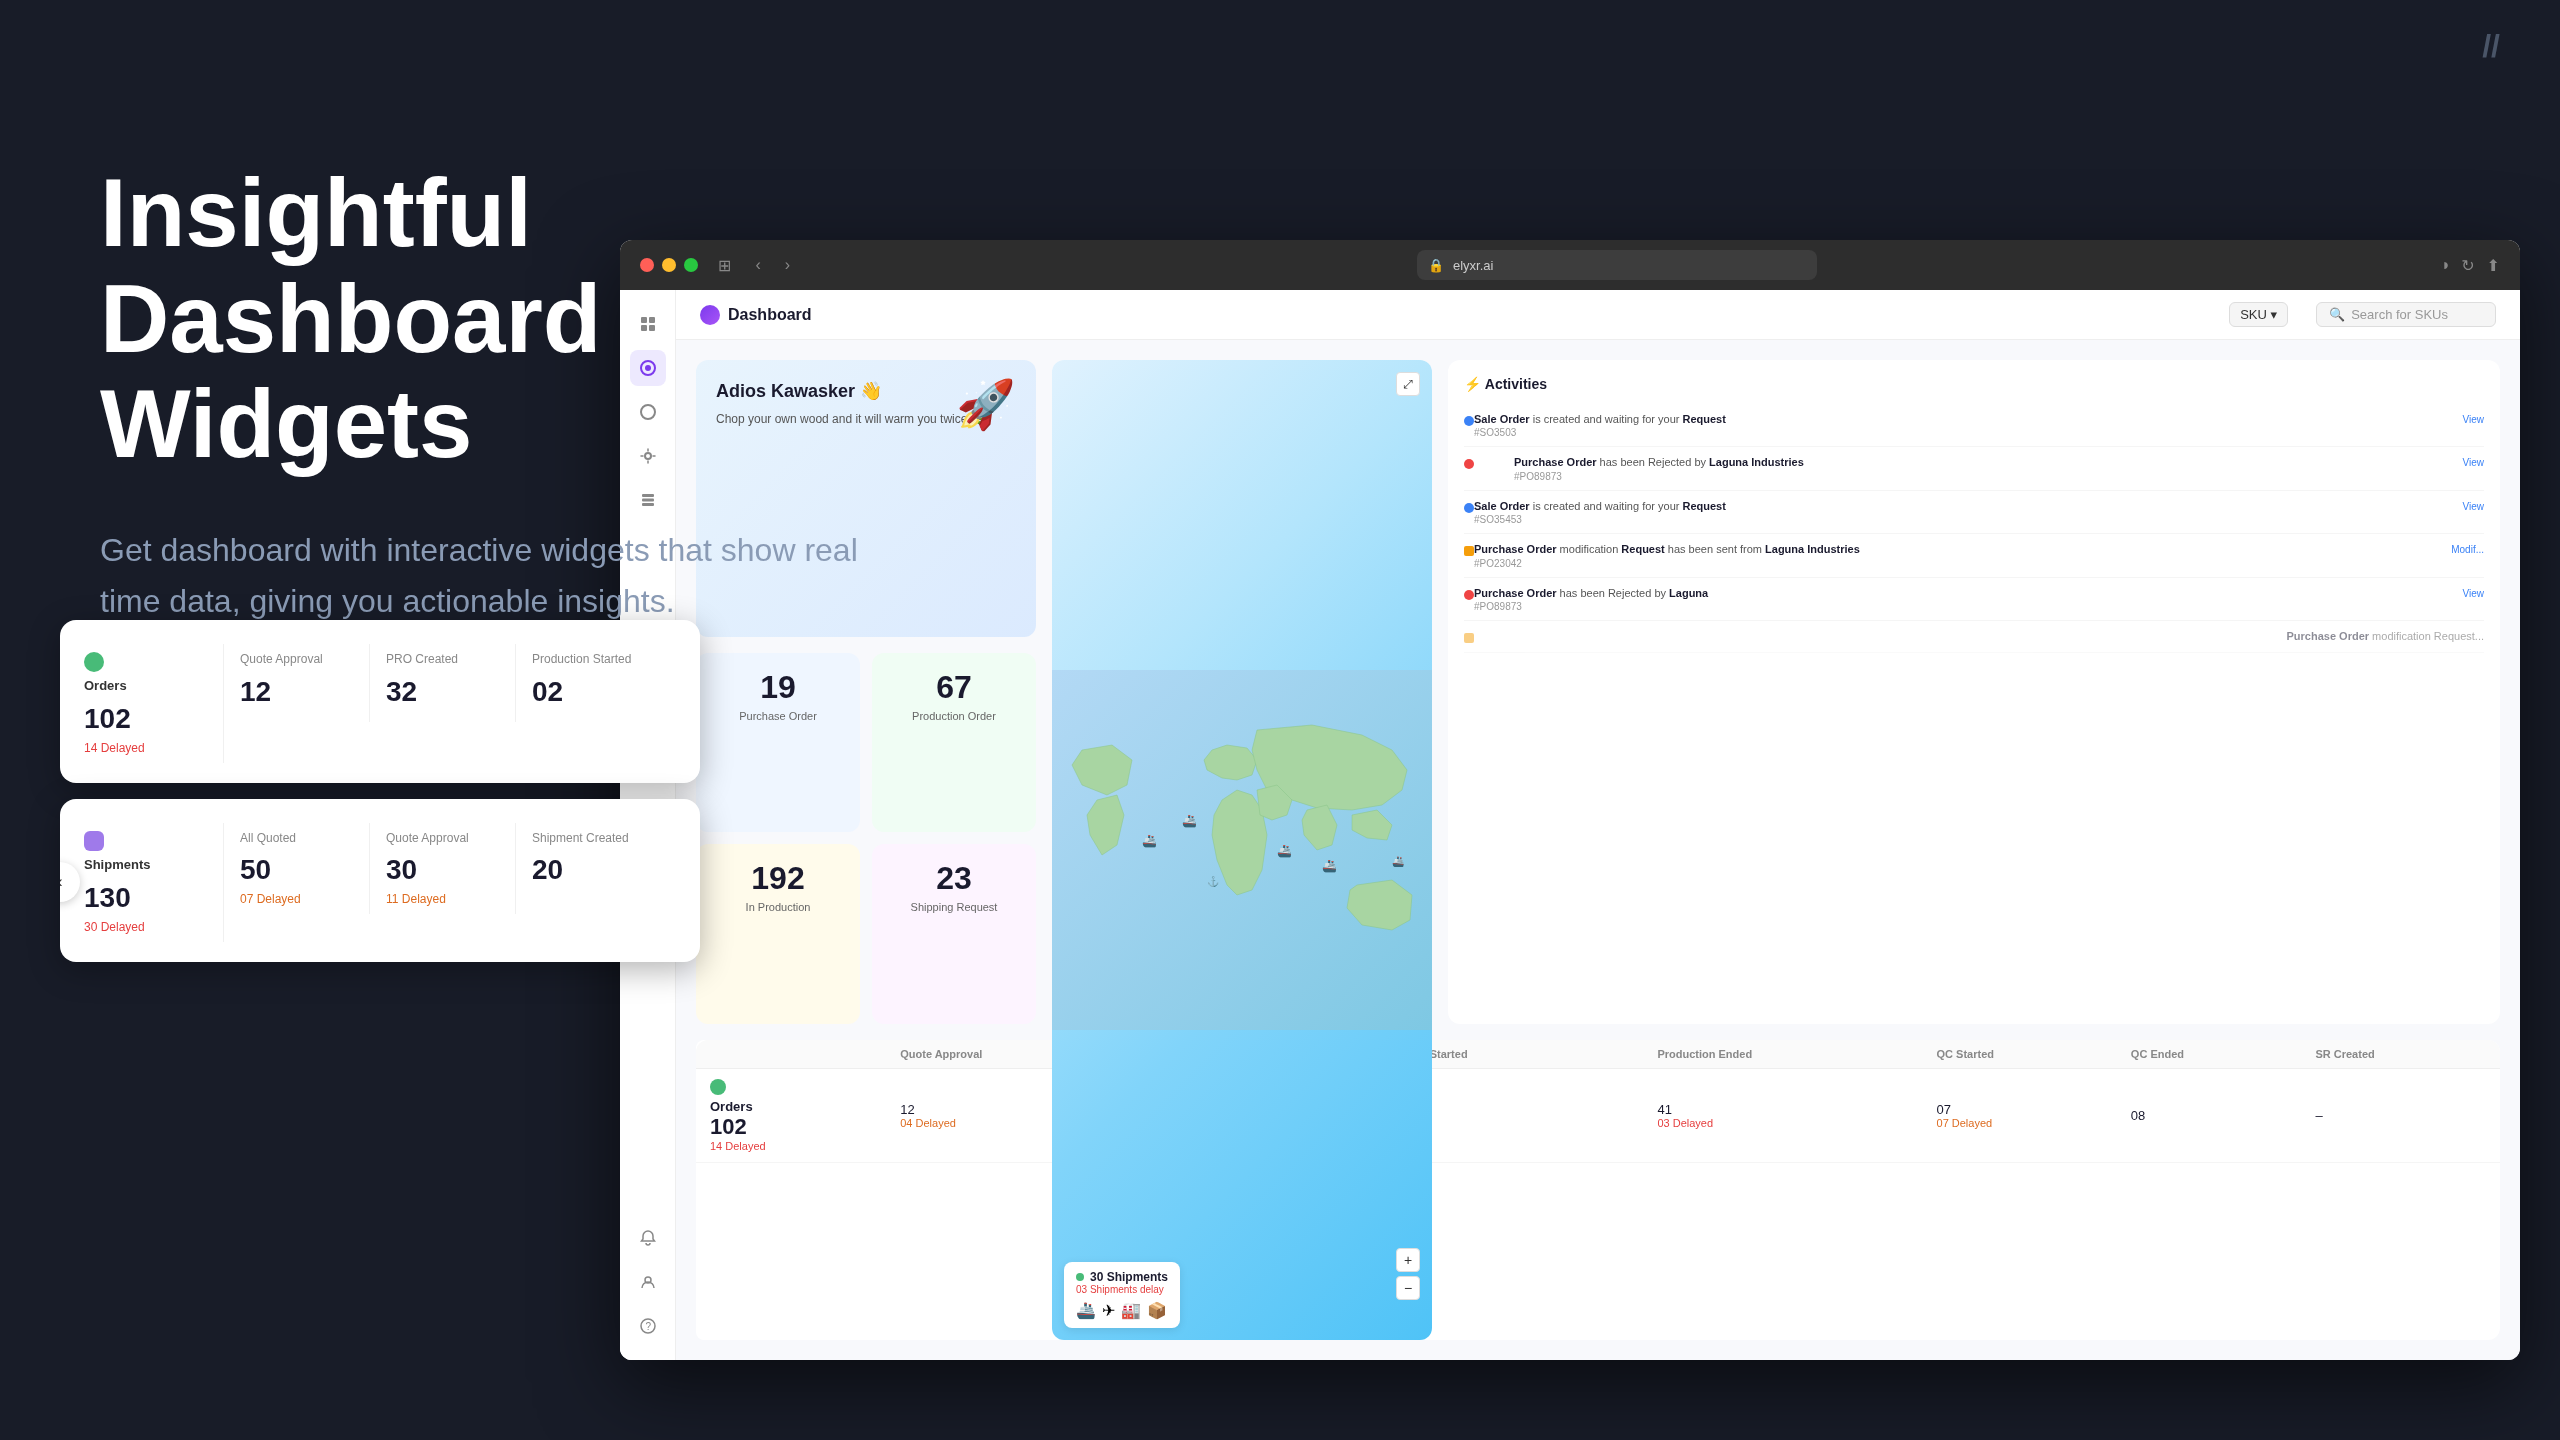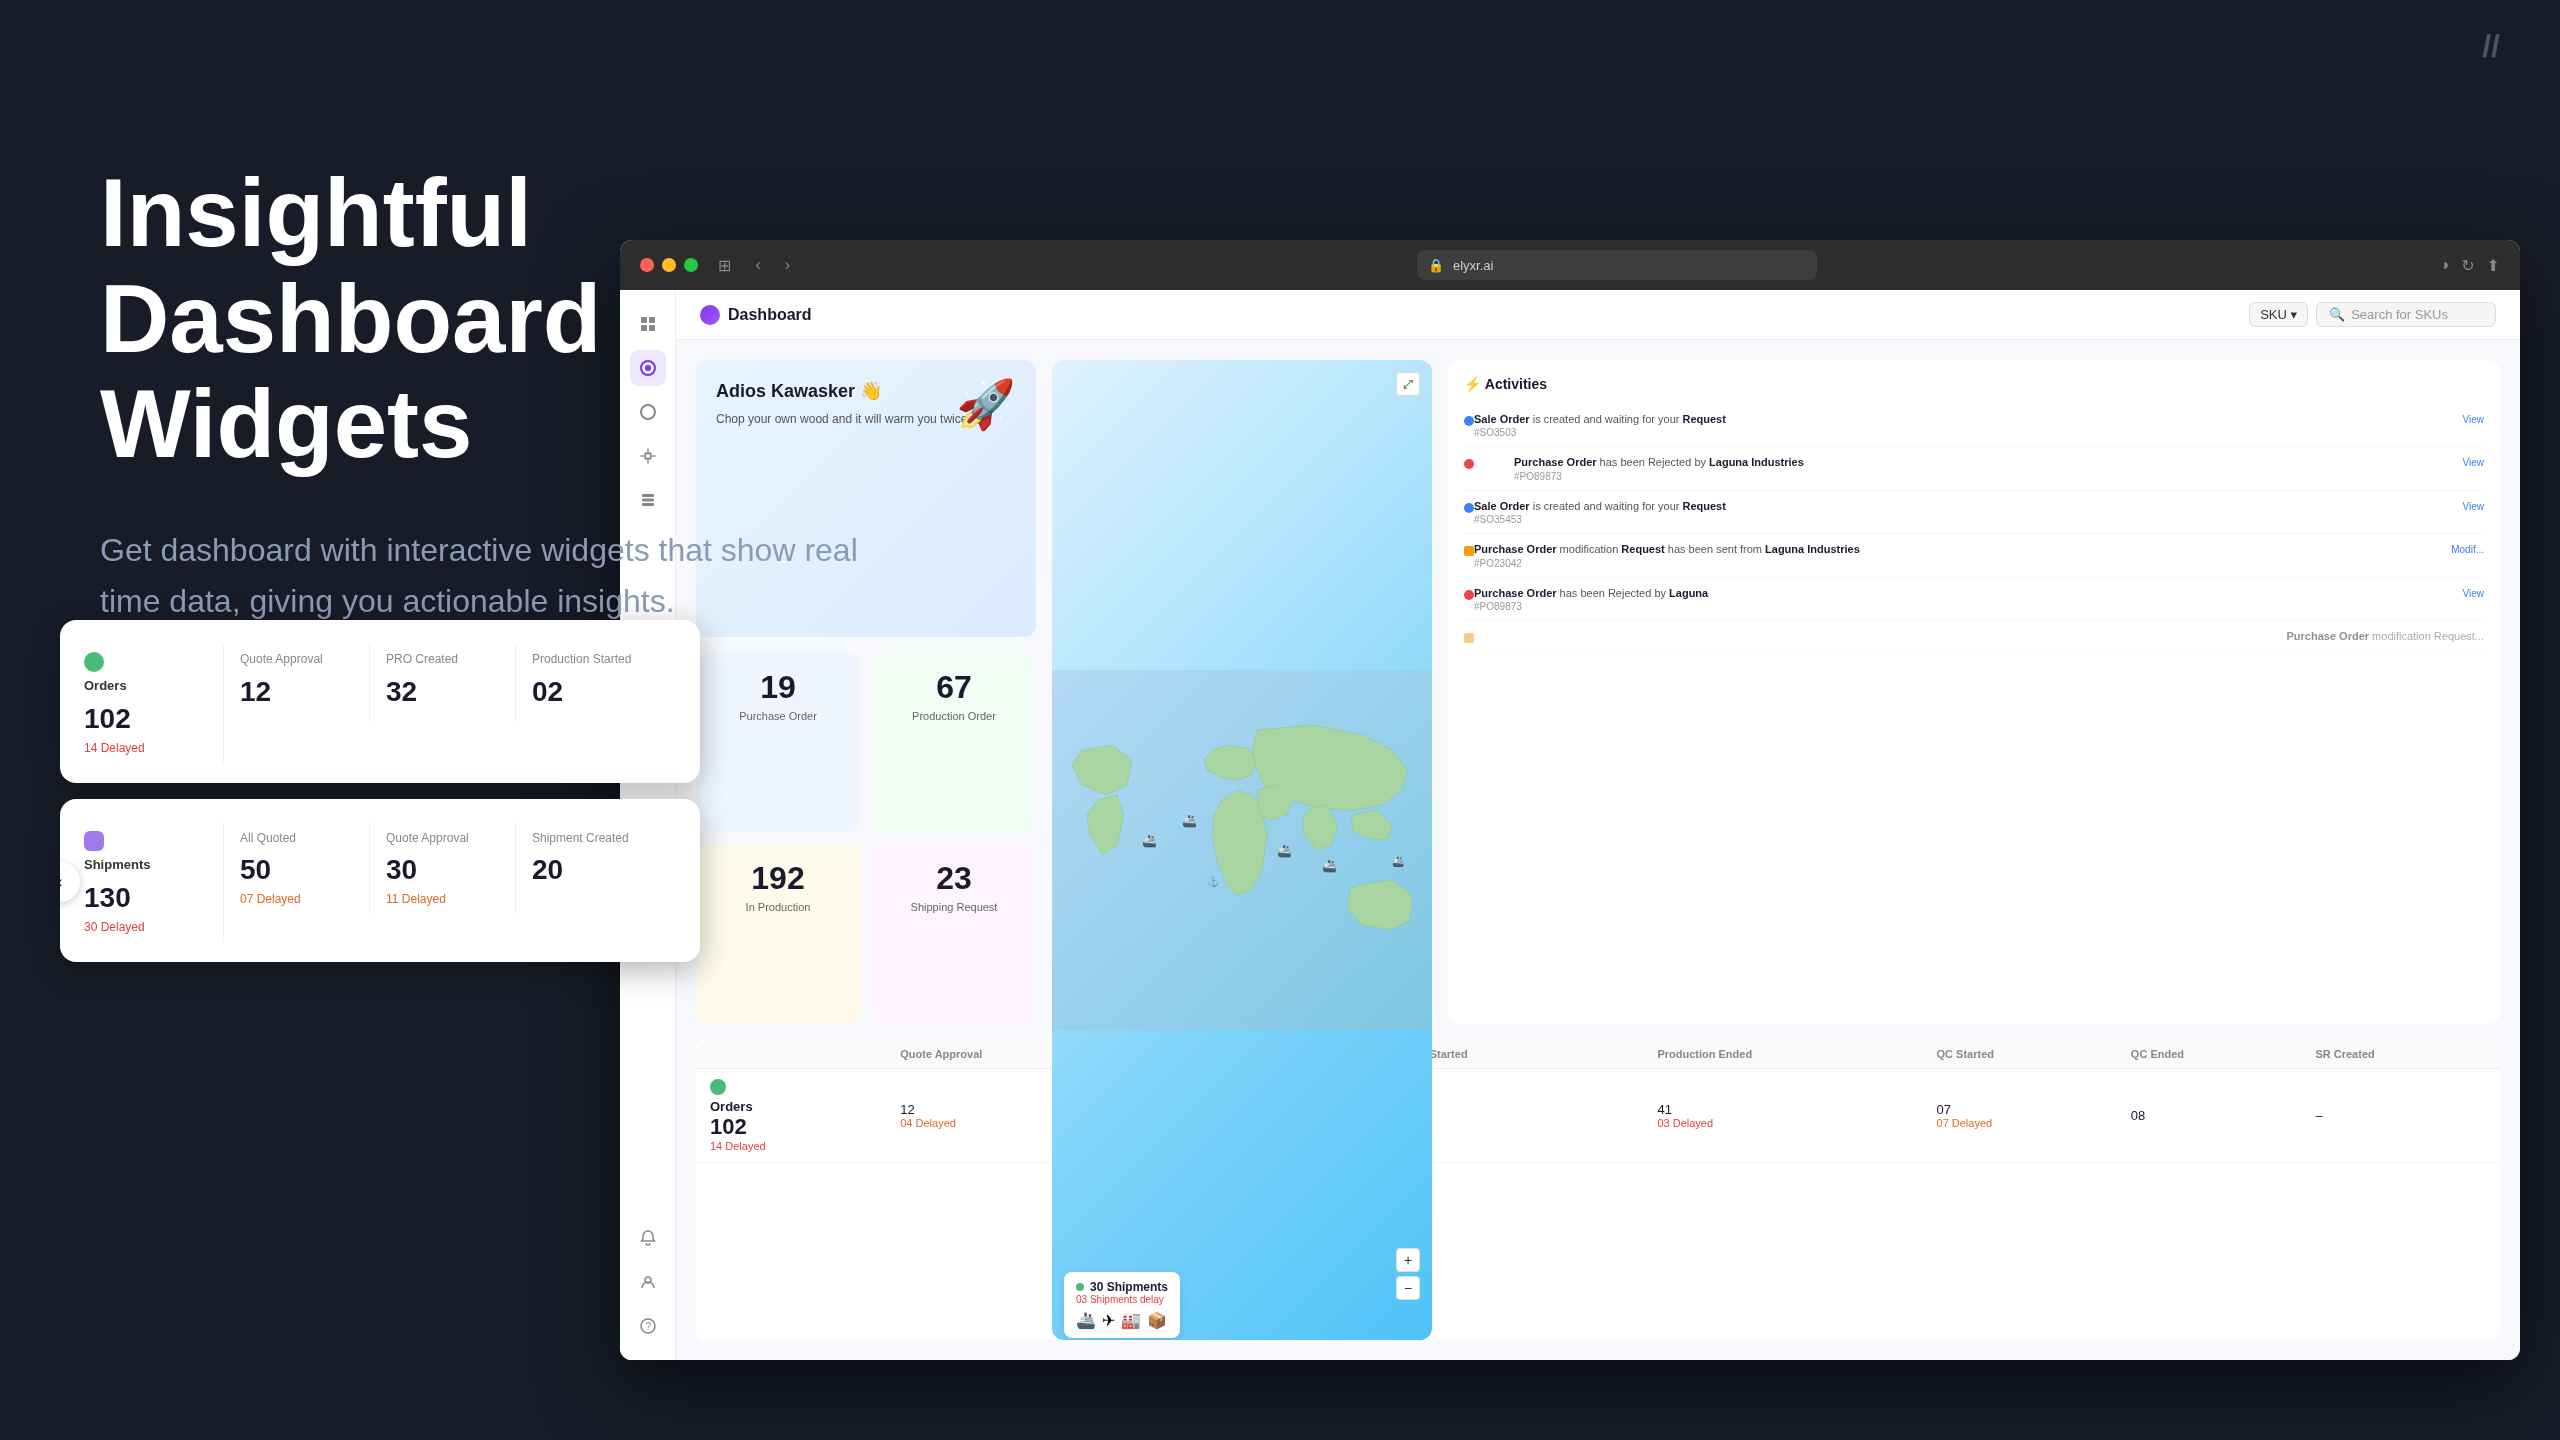--- a/index.html
+++ b/index.html
@@ -317,21 +317,21 @@
       background: linear-gradient(135deg, #7c3aed, #a855f7);
       border-radius: 50%;
       display: flex;
       align-items: center;
       justify-content: center;
     }
 
     .top-bar-controls {
       display: flex;
       align-items: center;
-      gap: 8px;
+      gap: 28px;
     }
 
     .sku-dropdown {
       background: #f5f5f5;
       border: 1px solid #ddd;
       border-radius: 6px;
       padding: 4px 10px;
       font-size: 13px;
       color: #333;
       cursor: pointer;
@@ -480,21 +480,21 @@
       display: flex;
       align-items: center;
       justify-content: center;
       font-size: 12px;
       cursor: pointer;
       color: #333;
     }
 
     .map-shipments-info {
       position: absolute;
-      bottom: 2px;
+      bottom: 12px;
       left: 12px;
       background: #fff;
       border-radius: 8px;
       padding: 8px 12px;
       box-shadow: 0 2px 8px rgba(0,0,0,0.1);
     }
 
     .map-shipments-title {
       font-size: 12px;
       font-weight: 700;

